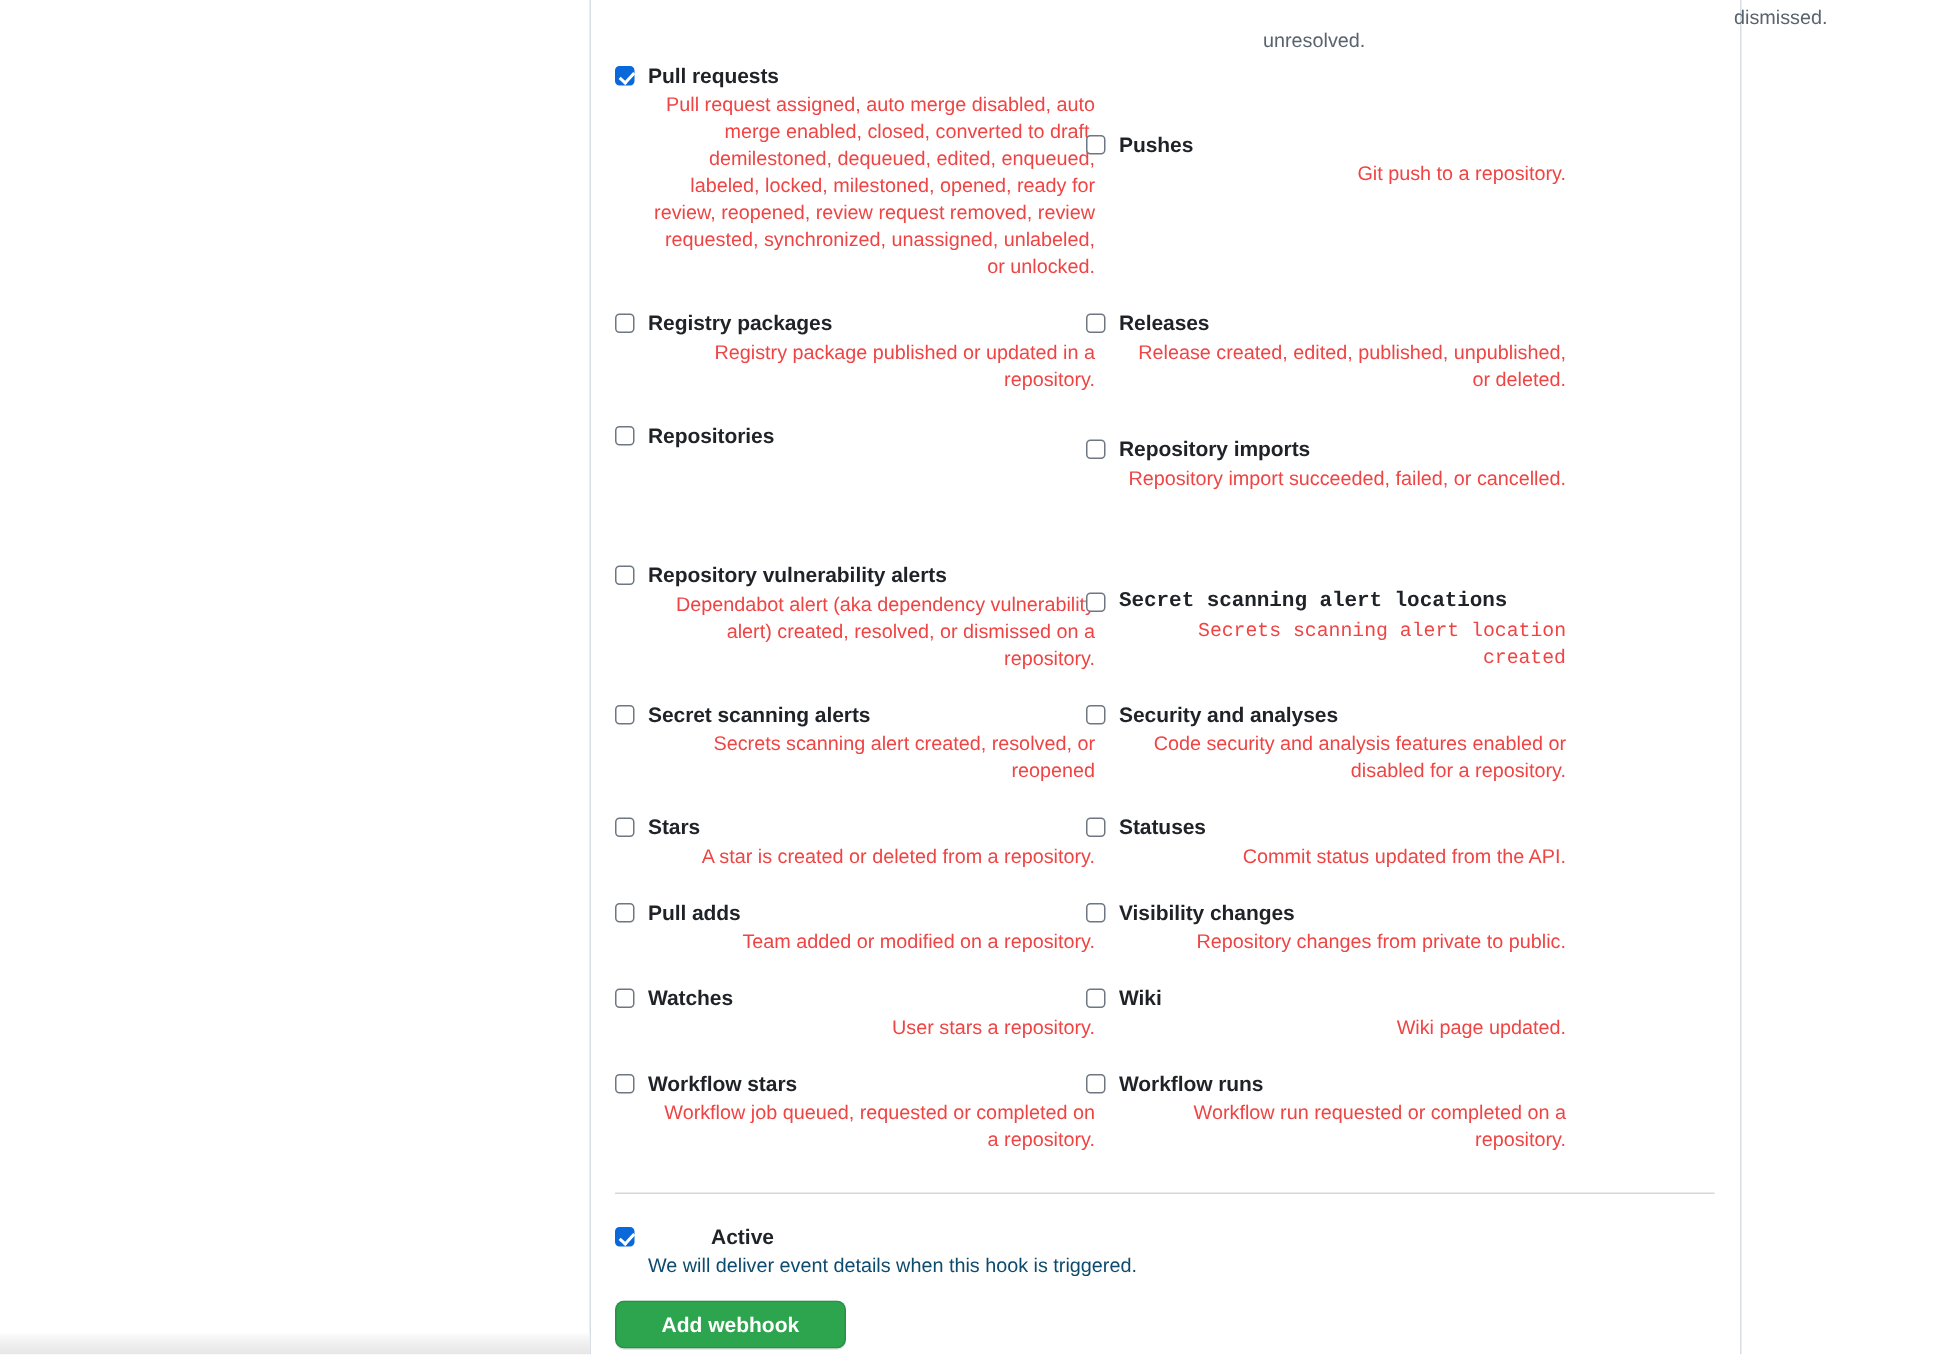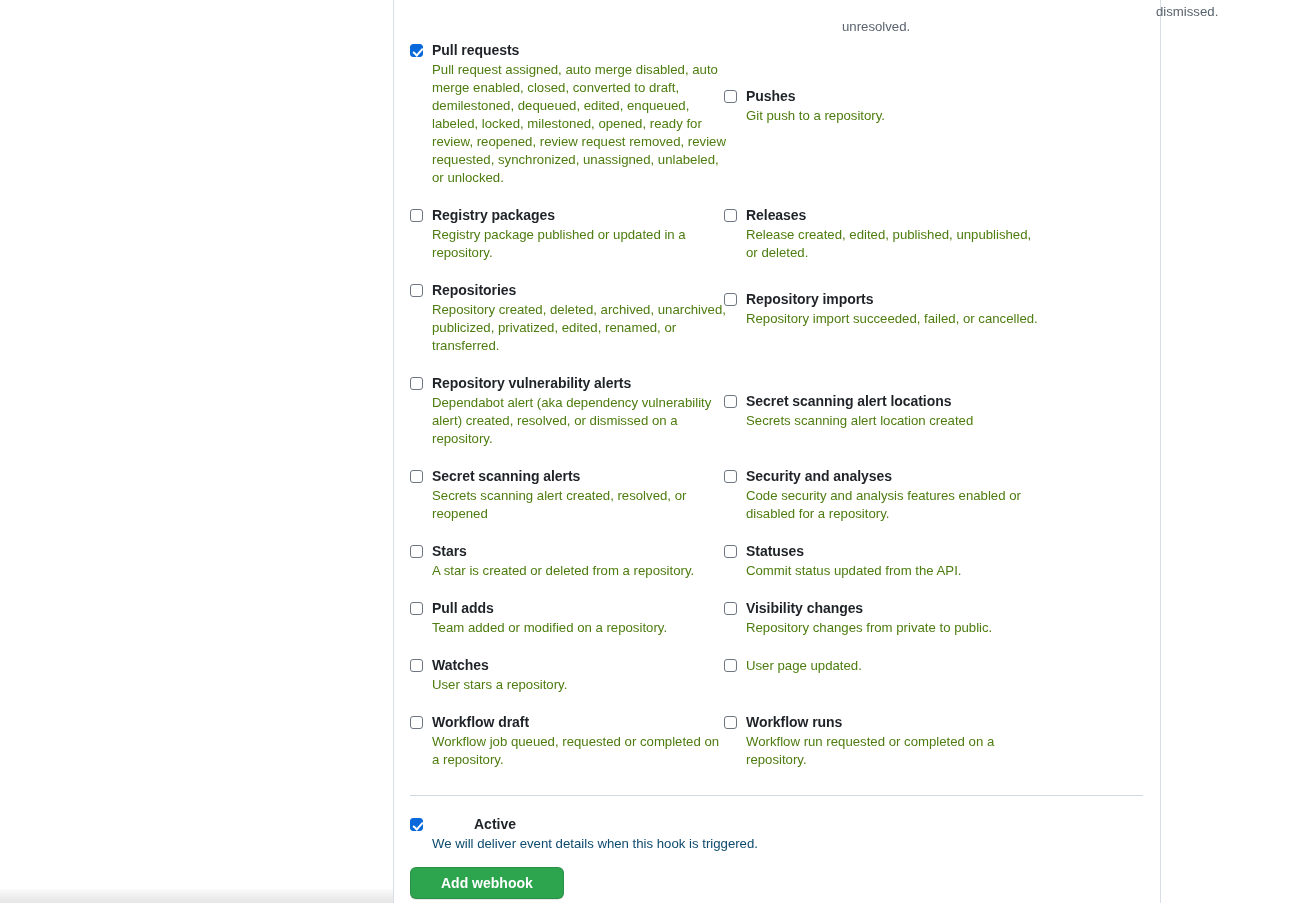--- a/index.html
+++ b/index.html
@@ -106,22 +106,23 @@
     font-size: 14px;
     line-height: 19px;
     font-weight: 700;
     color: #1f2328;
     letter-spacing: -0.05px;
   }
   .event .desc {
     display: block;
     font-size: 13.2px;
     line-height: 18px;
-    color: #4d7c0f;
+    color: #ef4444;
     margin-top: 1px;
+    text-align: right;
   }
 
   
   .remnant {
     position: absolute;
     font-size: 13.2px;
     line-height: 18px;
     color: #59636e;
   }
   .remnant.left  { left: 448px; top: 3px; margin-top: 15px; }
@@ -225,21 +226,20 @@
             <span class="desc">Pull request assigned, auto merge disabled, auto merge enabled, closed, converted to draft, demilestoned, dequeued, edited, enqueued, labeled, locked, milestoned, opened, ready for review, reopened, review request removed, review requested, synchronized, unassigned, unlabeled, or unlocked.</span>
           </div>
           <div class="event" style="position: absolute; top: 206px; left: 0px; width: 320px;">
             <span class="cb"></span>
             <span class="title">Registry packages</span>
             <span class="desc">Registry package published or updated in a repository.</span>
           </div>
           <div class="event" style="position: absolute; top: 281px; left: 0px; width: 320px;">
             <span class="cb"></span>
             <span class="title">Repositories</span>
-            <span class="desc">Repository created, deleted, archived, unarchived, publicized, privatized, edited, renamed, or transferred.</span>
           </div>
           <div class="event" style="position: absolute; top: 374px; left: 0px; width: 320px;">
             <span class="cb"></span>
             <span class="title">Repository vulnerability alerts</span>
             <span class="desc">Dependabot alert (aka dependency vulnerability alert) created, resolved, or dismissed on a repository.</span>
           </div>
           <div class="event" style="position: absolute; top: 467px; left: 0px; width: 320px;">
             <span class="cb"></span>
             <span class="title">Secret scanning alerts</span>
             <span class="desc">Secrets scanning alert created, resolved, or reopened</span>
@@ -254,41 +254,41 @@
             <span class="title">Pull adds</span>
             <span class="desc">Team added or modified on a repository.</span>
           </div>
           <div class="event" style="position: absolute; top: 656px; left: 0px; width: 320px;">
             <span class="cb"></span>
             <span class="title">Watches</span>
             <span class="desc">User stars a repository.</span>
           </div>
           <div class="event" style="position: absolute; top: 713px; left: 0px; width: 320px;">
             <span class="cb"></span>
-            <span class="title">Workflow draft</span>
+            <span class="title">Workflow stars</span>
             <span class="desc">Workflow job queued, requested or completed on a repository.</span>
           </div>
         </div>
       <div class="col col-right" id="col-right">
           <div class="event" style="position: absolute; top: 87px; left: 0px; width: 320px;">
             <span class="cb"></span>
             <span class="title">Pushes</span>
             <span class="desc">Git push to a repository.</span>
           </div>
           <div class="event" style="position: absolute; top: 206px; left: 0px; width: 320px;">
             <span class="cb"></span>
             <span class="title">Releases</span>
             <span class="desc">Release created, edited, published, unpublished, or deleted.</span>
           </div>
           <div class="event" style="position: absolute; top: 290px; left: 0px; width: 320px;">
             <span class="cb"></span>
             <span class="title">Repository imports</span>
             <span class="desc">Repository import succeeded, failed, or cancelled.</span>
           </div>
-          <div class="event" style="position: absolute; top: 392px; left: 0px; width: 320px;">
+          <div class="event" style="position: absolute; top: 392px; left: 0px; width: 320px; font-family: Liberation Mono, monospace;">
             <span class="cb"></span>
             <span class="title">Secret scanning alert locations</span>
             <span class="desc">Secrets scanning alert location created</span>
           </div>
           <div class="event" style="position: absolute; top: 467px; left: 0px; width: 320px;">
             <span class="cb"></span>
             <span class="title">Security and analyses</span>
             <span class="desc">Code security and analysis features enabled or disabled for a repository.</span>
           </div>
           <div class="event" style="position: absolute; top: 542px; left: 0px; width: 320px;">
@@ -296,21 +296,22 @@
             <span class="title">Statuses</span>
             <span class="desc">Commit status updated from the API.</span>
           </div>
           <div class="event" style="position: absolute; top: 599px; left: 0px; width: 320px;">
             <span class="cb"></span>
             <span class="title">Visibility changes</span>
             <span class="desc">Repository changes from private to public.</span>
           </div>
           <div class="event" style="position: absolute; top: 656px; left: 0px; width: 320px;">
             <span class="cb"></span>
-            <span class="desc">User page updated.</span>
+            <span class="title">Wiki</span>
+            <span class="desc">Wiki page updated.</span>
           </div>
           <div class="event" style="position: absolute; top: 713px; left: 0px; width: 320px;">
             <span class="cb"></span>
             <span class="title">Workflow runs</span>
             <span class="desc">Workflow run requested or completed on a repository.</span>
           </div>
         </div>
     </div>
 
   </div>

